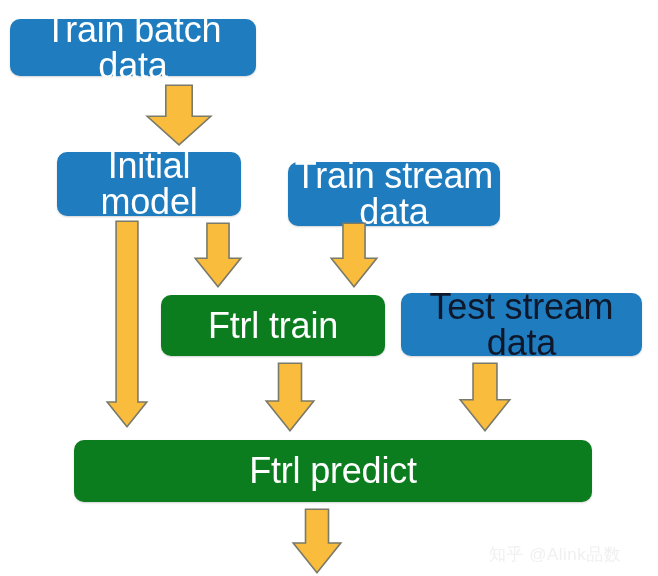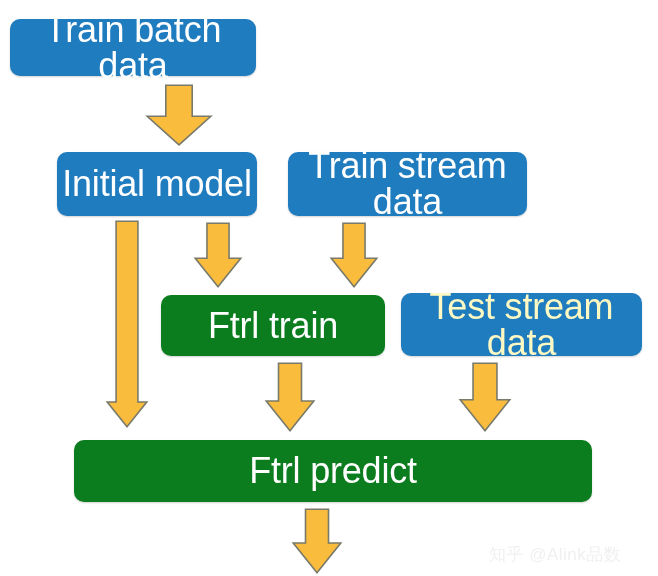--- a/index.html
+++ b/index.html
@@ -61,33 +61,33 @@
 </style>
 </head>
 <body>
 
 <div id="canvas" style="background: rgb(255, 255, 255);">
 
   <div class="node blue" style="left: 10px; top: 19px; width: 246px; height: 57px; background: rgb(31, 124, 191); color: rgb(255, 255, 255);">
     <span class="node-label">Train batch data</span>
   </div>
 
-  <div class="node blue" style="left: 57px; top: 152px; width: 200px; height: 64px; background: rgb(31, 124, 191); color: rgb(255, 255, 255); align-items: center;">
+  <div class="node blue" style="left: 57px; top: 152px; width: 184px; height: 64px; background: rgb(31, 124, 191); color: rgb(255, 255, 255); align-items: center;">
     <span class="node-label">Initial model</span>
   </div>
 
-  <div class="node blue" style="left: 288px; top: 152px; width: 239px; height: 64px; background: rgb(31, 124, 191); color: rgb(255, 255, 255);">
+  <div class="node blue" style="left: 288px; top: 162px; width: 212px; height: 64px; background: rgb(31, 124, 191); color: rgb(255, 255, 255);">
     <span class="node-label">Train stream data</span>
   </div>
 
   <div class="node green" style="left: 161px; top: 295px; width: 224px; height: 61px; background: rgb(11, 125, 31); color: rgb(255, 255, 255);">
     <span class="node-label">Ftrl train</span>
   </div>
 
-  <div class="node blue" style="left: 401px; top: 293px; width: 241px; height: 63px; background: rgb(31, 124, 191); color: #fef9c3;">
+  <div class="node blue" style="left: 401px; top: 293px; width: 241px; height: 63px; background: rgb(31, 124, 191); color: #0f172a;">
     <span class="node-label">Test stream data</span>
   </div>
 
   <div class="node green" style="left: 74px; top: 440px; width: 518px; height: 62px; background: rgb(11, 125, 31); color: rgb(255, 255, 255);">
     <span class="node-label">Ftrl predict</span>
   </div>
 
   <div class="arrow" style="left: 146px; top: 84px; width: 66px; height: 62px;">
       <svg viewBox="0 0 66 62" preserveAspectRatio="none">
         <polygon points="19.80,1.20 46.20,1.20 46.20,32.24 64.80,32.24 33.00,60.80 1.20,32.24 19.80,32.24" fill="#f9bc3c" stroke="#7a7a6a" stroke-width="1.6" stroke-linejoin="miter"></polygon>

